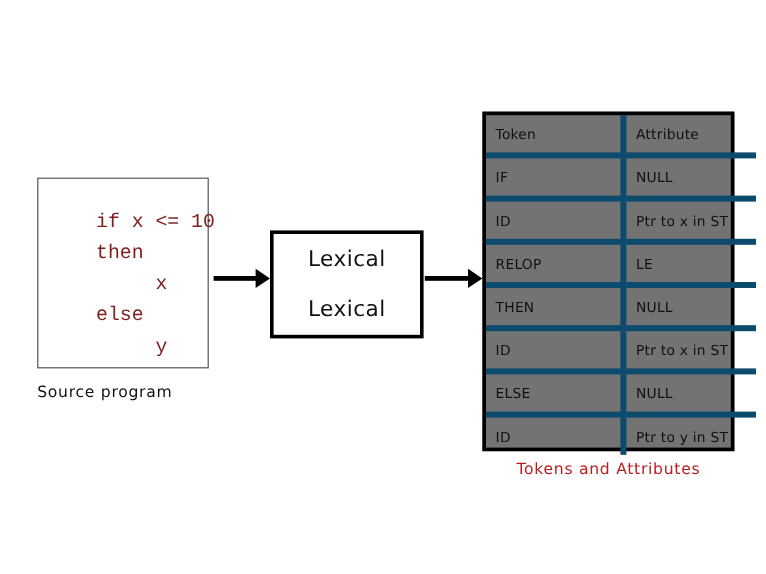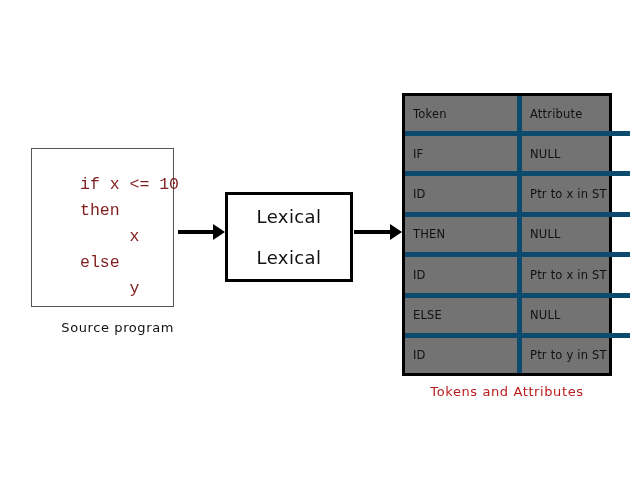--- a/index.html
+++ b/index.html
@@ -37,21 +37,21 @@
     color: #7f1d1d;
     white-space: pre;
     letter-spacing: 0px;
     margin-left: 40px;
   }
   .source-caption {
     position: absolute;
     left: 31px;
     top: 320px;
     width: 143px;
-    text-align: right;
+    text-align: left;
     font-family: "DejaVu Sans", "Liberation Sans", sans-serif;
     font-size: 13px;
     letter-spacing: 0.6px;
     color: #111111;
     white-space: nowrap;
   }
 
   
   .analyzer-box {
     position: absolute;
@@ -200,20 +200,24 @@
         </tr>
         <tr>
           <td class="col-token">IF</td>
           <td class="col-attr">NULL</td>
         </tr>
         <tr>
           <td class="col-token">ID</td>
           <td class="col-attr">Ptr to x in ST</td>
         </tr>
         <tr>
+          <td class="col-token">RELOP</td>
+          <td class="col-attr">LE</td>
+        </tr>
+        <tr>
           <td class="col-token">THEN</td>
           <td class="col-attr">NULL</td>
         </tr>
         <tr>
           <td class="col-token">ID</td>
           <td class="col-attr">Ptr to x in ST</td>
         </tr>
         <tr>
           <td class="col-token">ELSE</td>
           <td class="col-attr">NULL</td>

